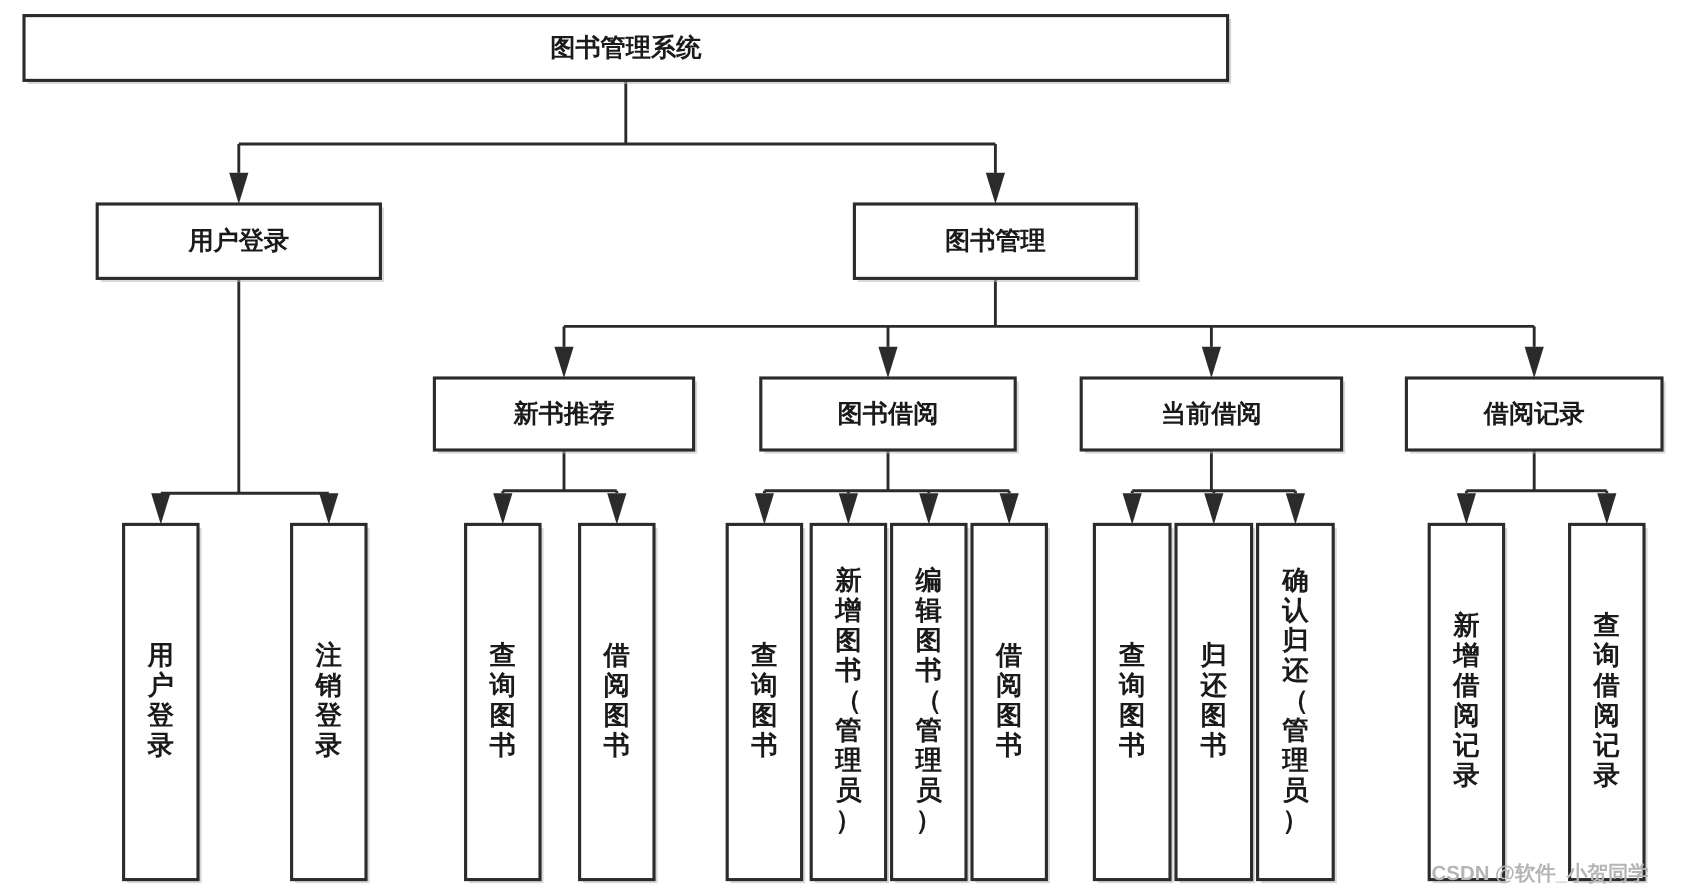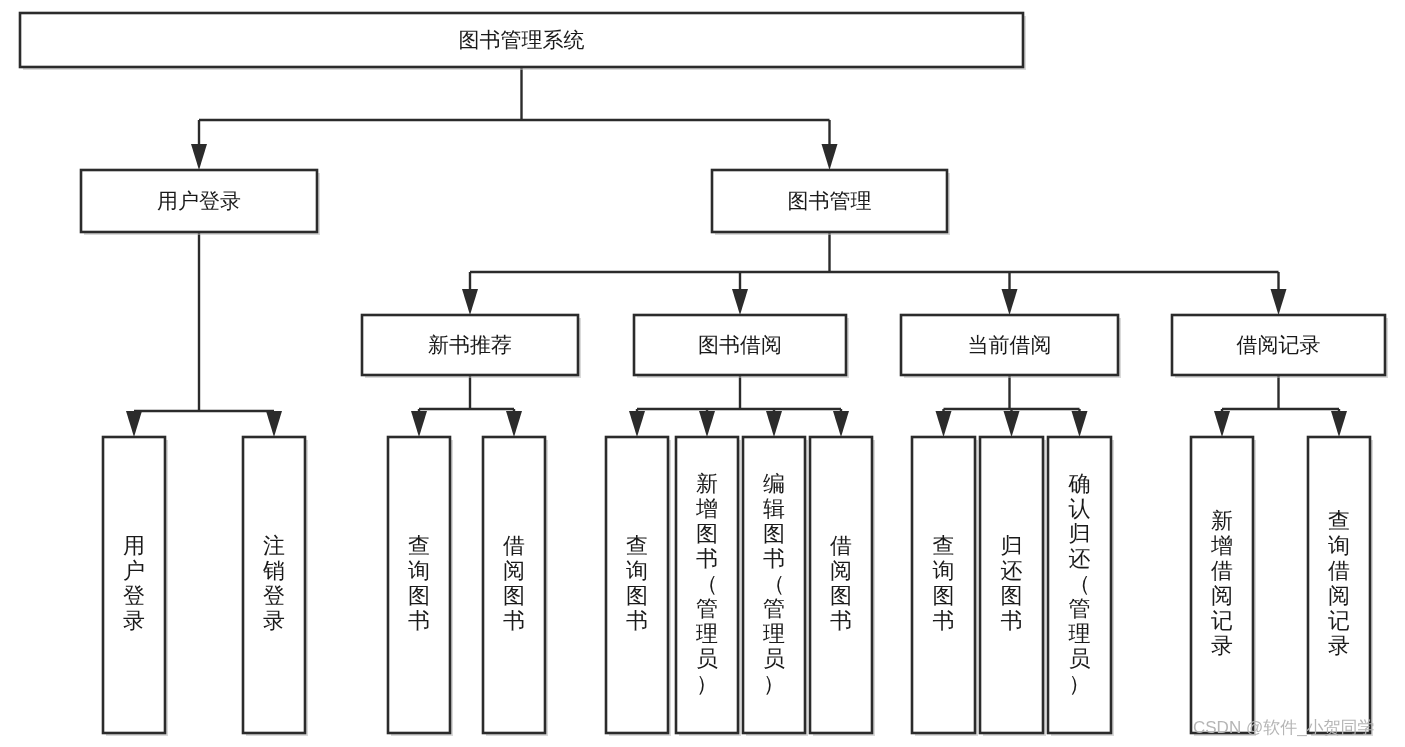--- a/index.html
+++ b/index.html
@@ -11,20 +11,21 @@
     width: 1405px;
     height: 747px;
     font-family: "Liberation Sans", "DejaVu Sans", sans-serif;
     overflow: hidden;
     position: relative;
   }
   #diagram-root {
     position: relative;
     width: 1405px;
     height: 747px;
+    font-weight: bold;
   }
   svg#tree-svg {
     position: absolute;
     top: 0;
     left: 0;
     width: 1405px;
     height: 747px;
   }
   .node-box {
     fill: #ffffff;

